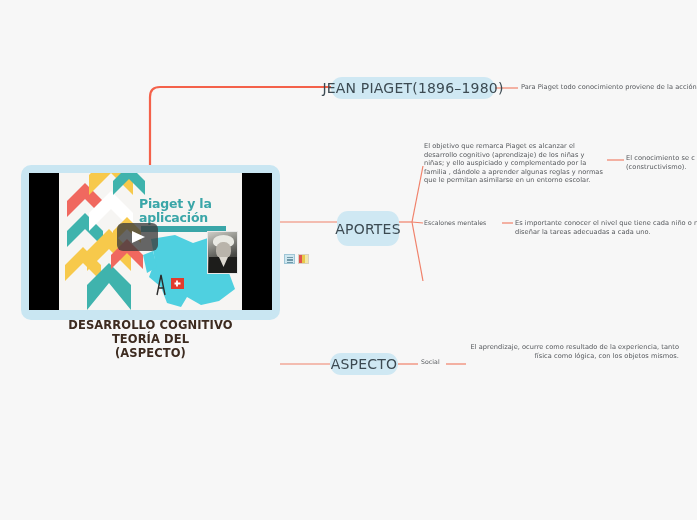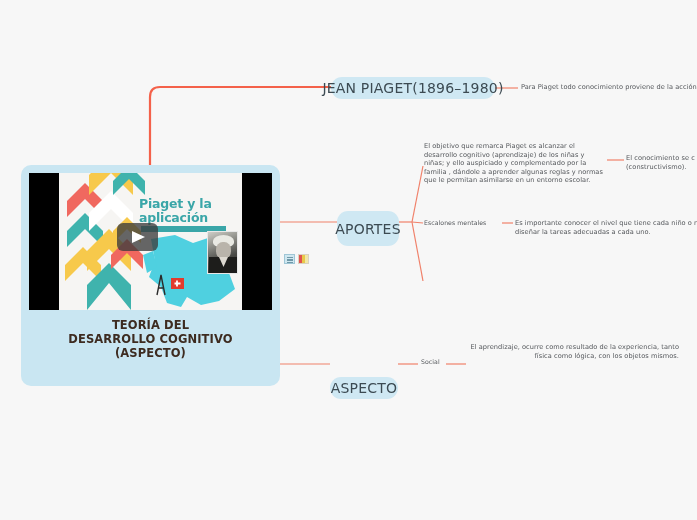--- a/index.html
+++ b/index.html
@@ -37,21 +37,21 @@
     stroke-width: 1.2;
   }
   #connectors .thick { stroke-width: 2.2; stroke: #f4614a; }
 
   
   #central-node {
     position: absolute;
     left: 21px;
     top: 165px;
     width: 259px;
-    height: 221px;
+    height: 155px;
     background: #c9e6f2;
     border-radius: 10px;
     padding: 8px 8px 0 8px;
   }
 
   #thumb {
     position: relative;
     width: 243px;
     height: 137px;
     background: #000;
@@ -190,21 +190,21 @@
     font-size: 14px;
     letter-spacing: 0.2px;
     display: flex;
     align-items: center;
     justify-content: center;
     white-space: nowrap;
   }
 
   #node-piaget { left: 331px; top: 77px;  width: 164px; height: 22px; }
   #node-aportes{ left: 337px; top: 211px; width: 62px;  height: 35px; }
-  #node-aspecto{ left: 330px; top: 353px; width: 68px;  height: 22px; margin-top: 24px; }
+  #node-aspecto{ left: 330px; top: 353px; width: 68px;  height: 22px; }
 
   
   .leaf {
     position: absolute;
     color: #55585c;
     font-size: 6.6px;
     line-height: 8.6px;
     letter-spacing: 0.05px;
   }
   .leaf.sm { font-size: 6.2px; line-height: 8.2px; }
@@ -290,22 +290,22 @@
           <path d="M30,11.5 v6 M27.5,14.5 h6" stroke="#fff" stroke-width="1.8"></path>
         </svg>
       </div>
 
       <div id="play-button">
         <div class="tri"></div>
       </div>
     </div>
 
     <div id="central-label">
+      <div>DESARROLLO COGNITIVO</div>
       <div>TEORÍA DEL</div>
-      <div>DESARROLLO COGNITIVO</div>
       <div>(ASPECTO)</div>
     </div>
   </div>
 
   <div id="badges">
     <span class="badge" id="note-icon">
       <i></i>
         <i></i>
         <i></i>
     </span>

